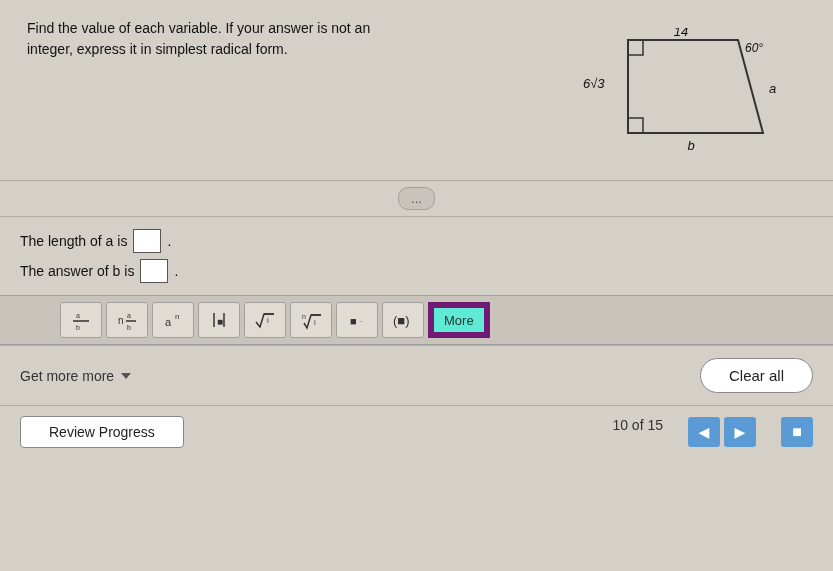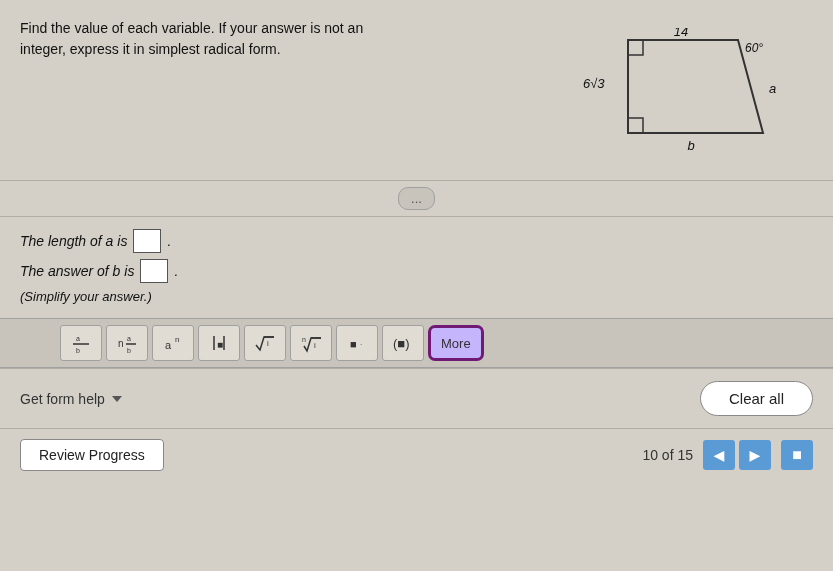--- a/index.html
+++ b/index.html
@@ -28,20 +28,21 @@
       display: flex;
       flex-direction: row;
       align-items: flex-start;
       justify-content: space-between;
       min-height: 180px;
     }
 
     .problem-text {
       flex: 1;
       max-width: 380px;
+      margin-left: 7px;
     }
 
     .problem-text p {
       font-size: 14px;
       color: #111;
       line-height: 1.5;
     }
 
     
     .figure-container {
@@ -81,21 +82,20 @@
       padding: 3px 12px;
       cursor: pointer;
       font-size: 13px;
       color: #555;
     }
 
     
     .answer-section {
       background: #d4d0c8;
       padding: 12px 20px 6px 20px;
-      font-style: italic;
     }
 
     .answer-line {
       font-size: 14px;
       color: #111;
       margin-bottom: 6px;
       display: flex;
       align-items: center;
       gap: 6px;
     }
@@ -140,23 +140,23 @@
       font-size: 14px;
       color: #333;
     }
 
     .toolbar-btn svg {
       width: 22px;
       height: 22px;
     }
 
     .toolbar-btn-more {
-      background: #c4b5fd;
-      border: 3px solid #701a75;
-      border-radius: 7px;
+      background: #5eead4;
+      border: 6px solid #701a75;
+      border-radius: 0;
       height: 36px;
       padding: 0 10px;
       cursor: pointer;
       font-size: 13px;
       color: #333;
     }
 
     
     .bottom-bar {
       background: #d4d0c8;
@@ -201,21 +201,21 @@
       border-top: 1px solid #b0aca0;
       display: flex;
       align-items: center;
       justify-content: space-between;
     }
 
     .review-progress-btn {
       background: #fff;
       border: 1.5px solid #888;
       border-radius: 4px;
-      padding: 7px 18px;
+      padding: 7px 28px;
       font-size: 14px;
       cursor: pointer;
       color: #222;
     }
 
     .page-indicator {
       font-size: 14px;
       color: #333;
     }
 
@@ -291,21 +291,20 @@
     <div class="answer-line">
       <span>The length of a is</span>
       <span class="answer-box"></span>
       <span>.</span>
     </div>
     <div class="answer-line">
       <span>The answer of b is</span>
       <span class="answer-box"></span>
       <span>.</span>
     </div>
-    <div class="simplify-note">(Simplify your answer.)</div>
   </div>
 
   <div class="math-toolbar">
 
     <button class="toolbar-btn" title="Fraction">
       <svg viewBox="0 0 22 22">
         <text x="6" y="9" font-size="7" fill="#333" font-family="Arial">a</text>
         <line x1="3" y1="12" x2="19" y2="12" stroke="#333" stroke-width="1.5"></line>
         <text x="6" y="21" font-size="7" fill="#333" font-family="Arial">b</text>
       </svg>
@@ -365,31 +364,31 @@
       </svg>
     </button>
 
     <button class="toolbar-btn-more">
       <span>More</span>
     </button>
   </div>
 
   <div class="bottom-bar">
     <div class="get-more-help">
-      <span>Get form help</span>
+      <span>Get more more</span>
       <span class="arrow-down"></span>
     </div>
     <div class="bottom-right">
       <button class="clear-all-btn">Clear all</button>
     </div>
   </div>
 
   <div class="review-bar">
     <button class="review-progress-btn">Review Progress</button>
-    <div style="display:flex;align-items:center;gap:10px;">
+    <div style="display:flex;align-items:flex-start;gap:25px;">
       <span class="page-indicator">10 of 15</span>
       <div class="nav-arrows">
         <button class="nav-arrow-btn">◀</button>
         <button class="nav-arrow-btn">▶</button>
       </div>
       <button style="background:#5b9bd5;border:none;border-radius:3px;width:32px;height:30px;cursor:pointer;color:#fff;font-size:16px;">■</button>
     </div>
   </div>
 
 </div>

